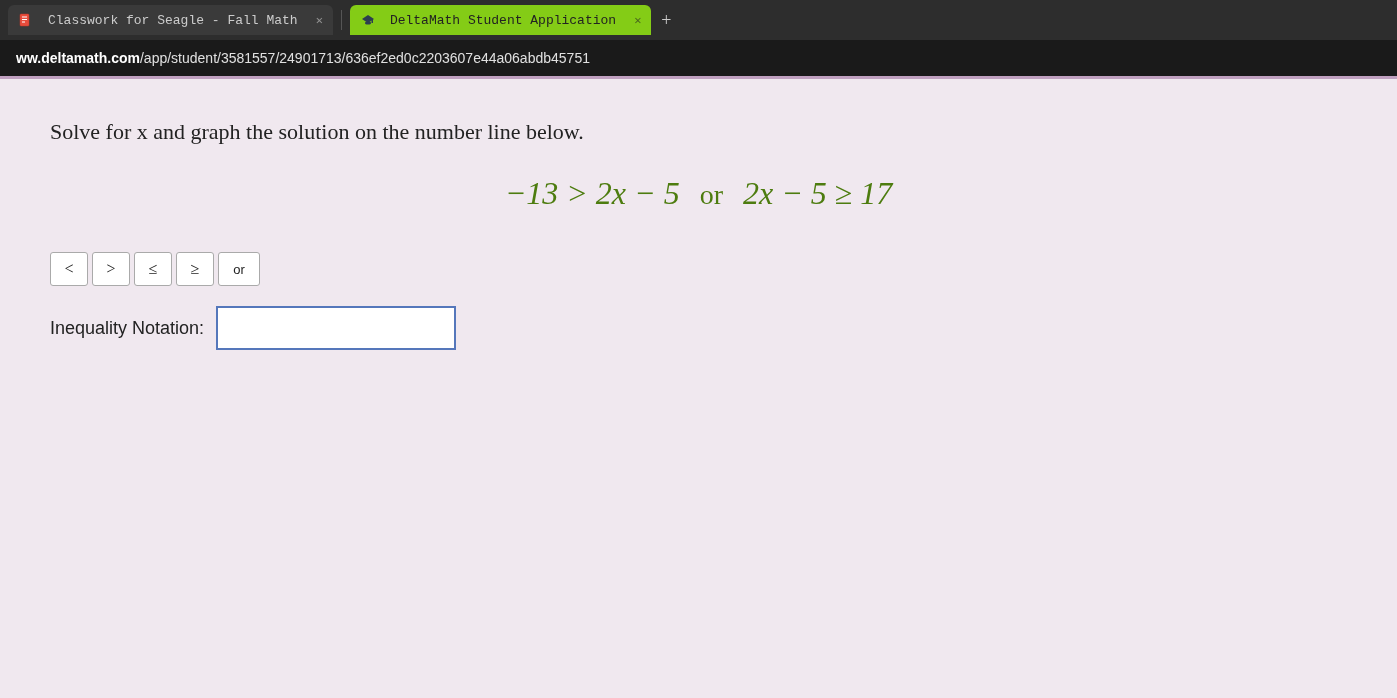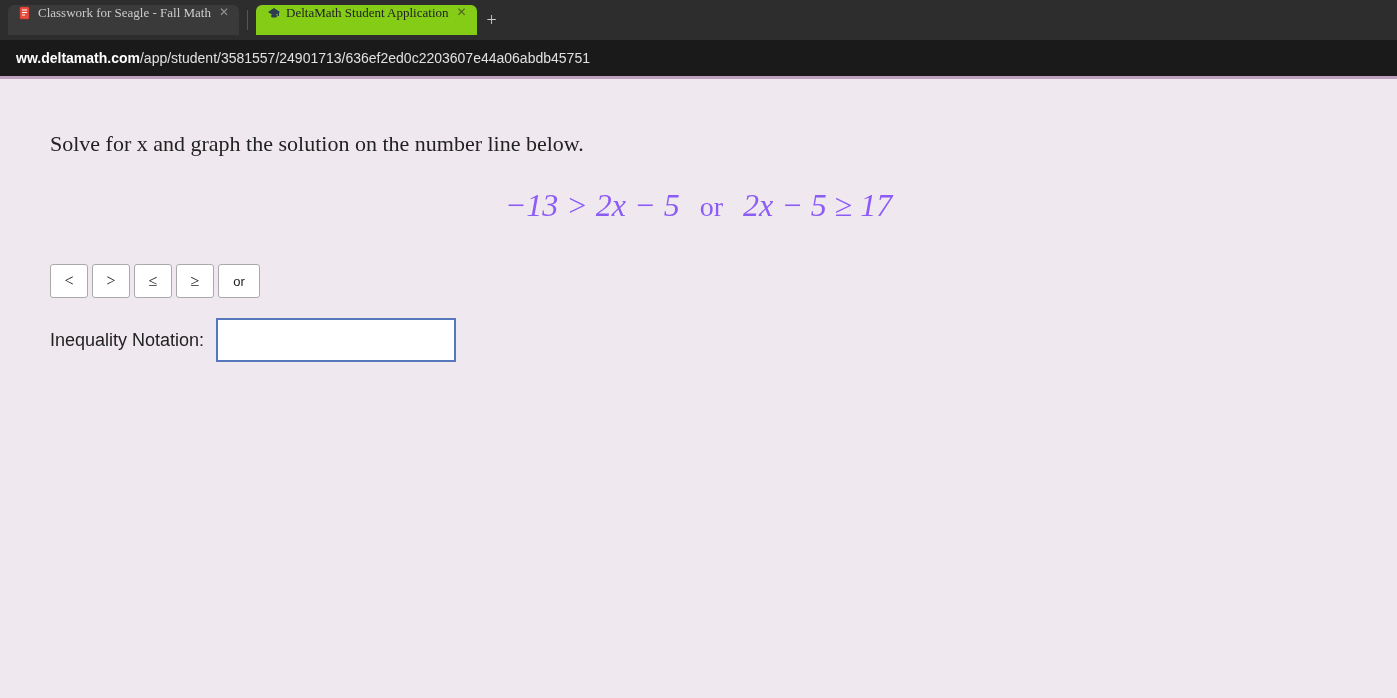--- a/index.html
+++ b/index.html
@@ -16,27 +16,27 @@
       background: #2d2d2d;
       height: 40px;
       display: flex;
       align-items: center;
       padding: 0 8px;
       gap: 4px;
     }
 
     .tab {
       display: flex;
-      align-items: flex-start;
+      align-items: center;
       height: 30px;
       padding: 0 10px;
       border-radius: 6px 6px 0 0;
-      font-family: Liberation Serif, serif;
+      font-family: Liberation Mono, monospace;
       font-size: 13px;
-      gap: 4px;
+      gap: 14px;
       cursor: pointer;
       color: #ccc;
       background: #3a3a3a;
     }
 
     .tab.active {
       background: #84cc16;
       color: #222;
     }
 
@@ -91,36 +91,36 @@
 
     
     .divider {
       height: 3px;
       background: #c0a0c0;
     }
 
     
     .main-content {
       background: #f0e8ef;
-      padding: 52px 50px;
+      padding: 40px 50px;
       height: calc(698px - 40px - 36px - 3px);
     }
 
     .problem-statement {
       font-size: 22px;
       color: #222;
       margin-bottom: 30px;
       font-family: 'Times New Roman', Times, serif;
     }
 
     .math-equation {
       text-align: center;
       font-size: 32px;
       font-style: italic;
-      color: #8b5cf6;
+      color: #4d7c0f;
       margin: 20px 0 40px 0;
       font-family: 'Times New Roman', Times, serif;
     }
 
     .math-equation .or-word {
       font-style: normal;
       font-size: 28px;
       margin: 0 12px;
     }
 

